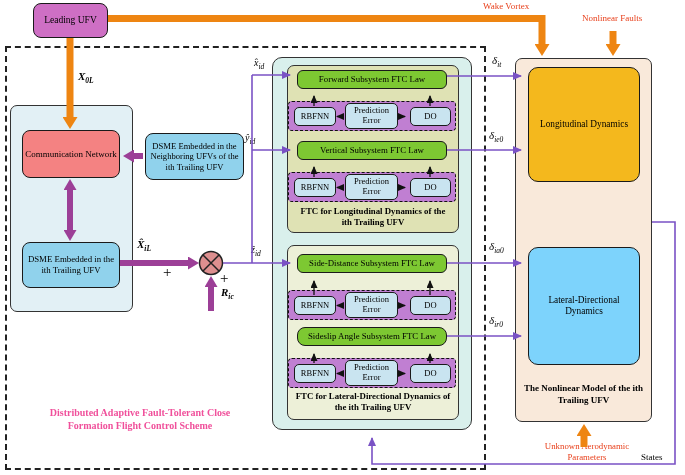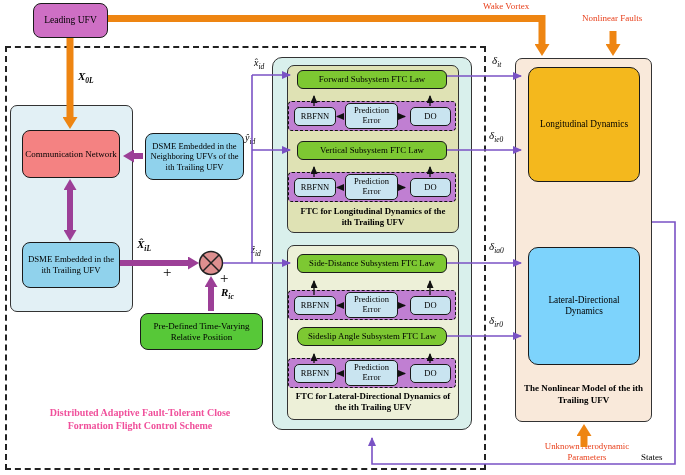--- a/index.html
+++ b/index.html
@@ -24,21 +24,20 @@
 
   <div class="abs dashed-frame" style="left:5px;top:46px;width:481px;height:424px;"></div>
 
   <div class="abs rbox" style="left:33px;top:3px;width:75px;height:35px;background:#ce6fc4;font-size:9.5px;">Leading UFV</div>
 
   <div class="abs container" style="left:10px;top:105px;width:123px;height:207px;background:#e2f0f5;"></div>
   <div class="abs rbox" style="left:22px;top:130px;width:98px;height:48px;background:#f48282;font-size:9px;padding:2px;">Communication Network</div>
   <div class="abs rbox" style="left:145px;top:133px;width:99px;height:47px;background:#90d2ec;font-size:8.6px;padding:2px;">DSME Embedded in the Neighboring UFVs of the ith Trailing UFV</div>
   <div class="abs rbox" style="left:22px;top:242px;width:98px;height:46px;background:#90d2ec;font-size:8.8px;padding:2px;">DSME Embedded in the ith Trailing UFV</div>
 
-  <div class="abs rbox" style="left:140px;top:313px;width:123px;height:37px;background:#57c838;font-size:9px;padding:2px;">Pre-Defined Time-Varying Relative Position</div>
 
   <div class="abs container" style="left:272px;top:57px;width:200px;height:373px;background:#d9f0ec;border-radius:10px;"></div>
 
   <div class="abs container" style="left:287px;top:65px;width:172px;height:168px;background:#dfe2b4;"></div>
   <div class="abs rbox" style="left:297px;top:70px;width:150px;height:19px;background:#7dc832;font-size:8.8px;border-radius:6px;">Forward Subsystem FTC Law</div>
 
   <div class="abs" style="left:288px;top:101px;width:168px;height:30px;background:#c07fd2;border:1.4px dashed #111;border-radius:4px;">
     <div class="abs rbox" style="left:5px;top:5px;width:42px;height:19px;background:#c9e4f0;font-size:8.5px;border-radius:5px;">RBFNN</div>
     <div class="abs rbox" style="left:56px;top:1px;width:53px;height:26px;background:#c9e4f0;font-size:8.5px;border-radius:5px;line-height:1.15;padding:1px;">Prediction Error</div>
     <div class="abs rbox" style="left:121px;top:5px;width:41px;height:19px;background:#c9e4f0;font-size:8.5px;border-radius:5px;">DO</div>

